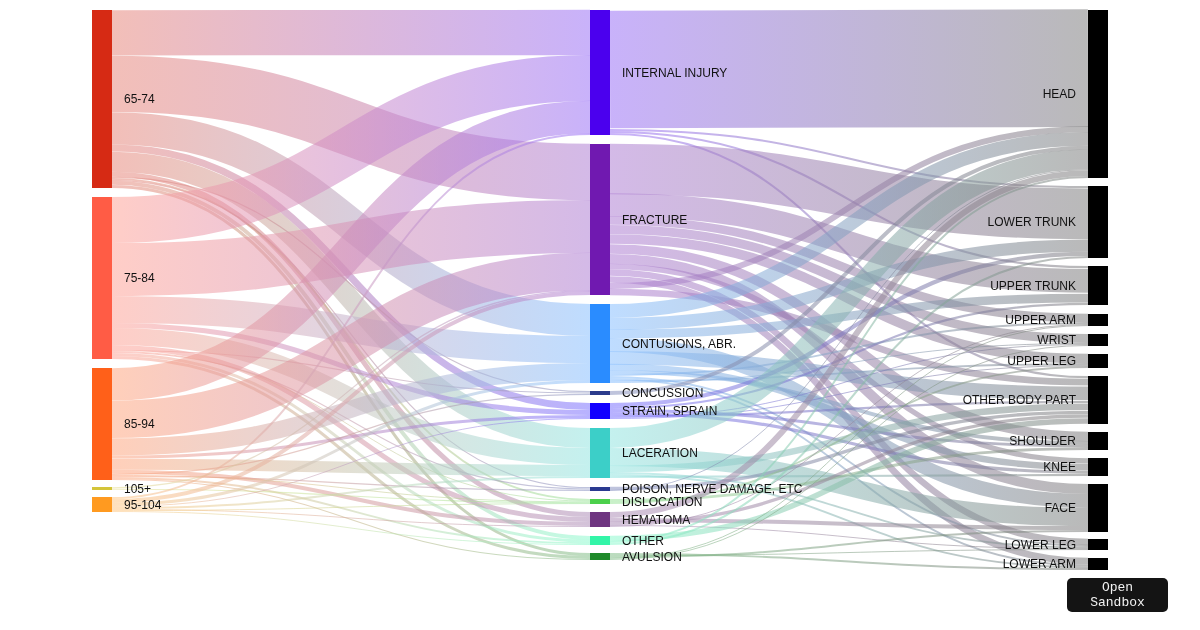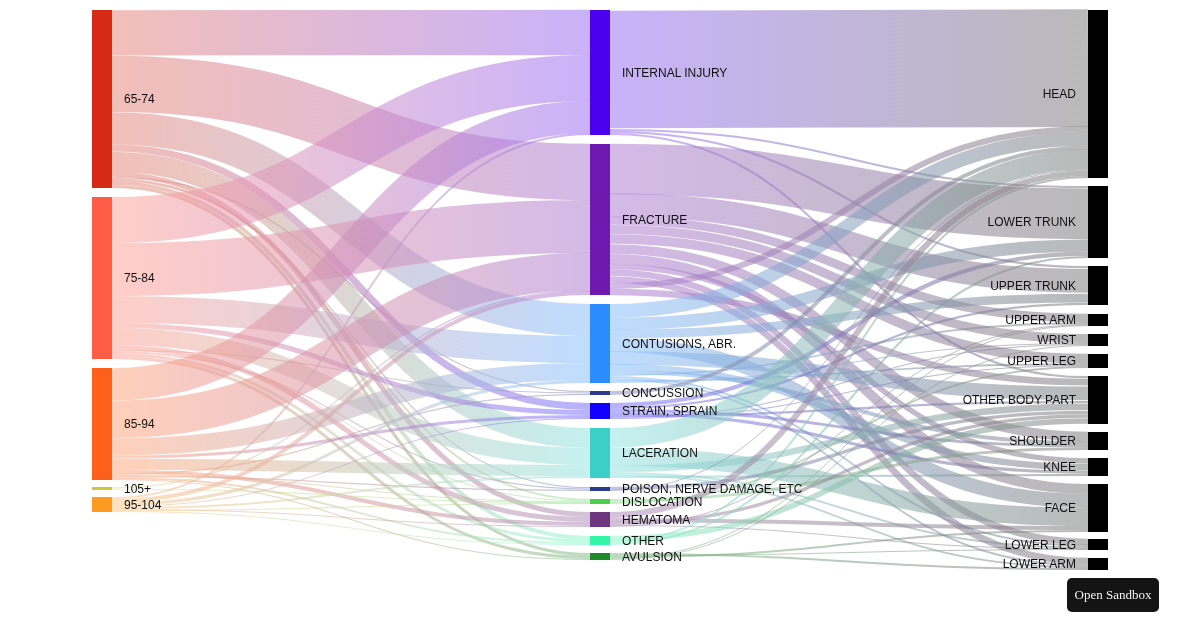--- a/index.html
+++ b/index.html
@@ -1,22 +1,22 @@
 <!DOCTYPE html>
 <html><head>
 <meta charset="utf-8">
 <style>
   html, body { margin:0; padding:0; background:#ffffff; }
   body { width:1200px; height:630px; position:relative; overflow:hidden; font-family:"Liberation Sans", sans-serif; }
   #sankey { position:absolute; left:0; top:0; width:1200px; height:630px; }
   .node-label { font-family:"Liberation Sans", sans-serif; font-size:12px; fill:#111; }
   .open-sandbox {
-    position:absolute; left:1067px; top:578px; width:92px; height:34px;
+    position:absolute; left:1067px; top:578px; width:101px; height:34px;
     background:#141414; color:#f2f2f2; border-radius:5px; border:none;
-    font-family:Liberation Serif, serif; font-size:13px;
+    font-family:Liberation Mono, monospace; font-size:13px;
     display:flex; align-items:center; justify-content:center; cursor:pointer;
   }
 </style>
 </head>
 <body>
 
 <svg id="sankey" width="1200" height="630" viewBox="0 0 1200 630">
   <defs id="grad-defs">
       <linearGradient id="lg0" gradientUnits="userSpaceOnUse" x1="112" x2="590" y1="0" y2="0">
         <stop offset="0%" stop-color="#e88a7e"></stop>

